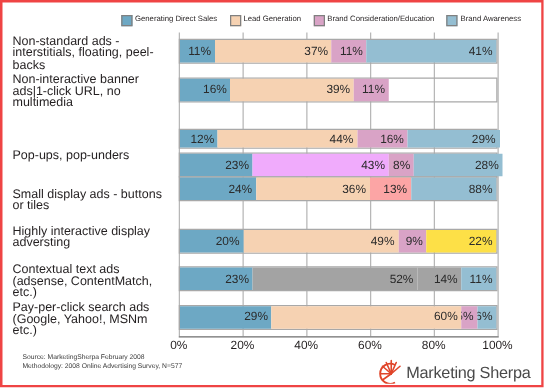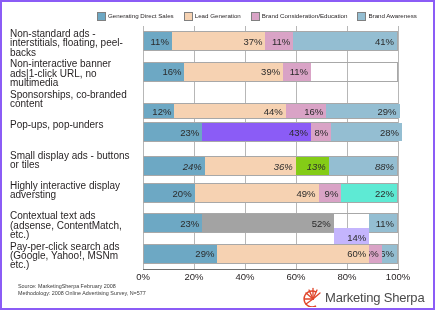--- a/index.html
+++ b/index.html
@@ -5,21 +5,21 @@
   html, body {
     margin: 0;
     padding: 0;
     background: #ffffff;
   }
   #chart-frame {
     position: relative;
     width: 435px;
     height: 310px;
     box-sizing: border-box;
-    border: 2px solid #8b5cf6;
+    border: 2px solid #ef4444;
     background: #ffffff;
     font-family: "Liberation Sans", sans-serif;
     overflow: hidden;
   }
 
   
   #legend {
     position: absolute;
     left: 95px;
     top: 7px;
@@ -223,66 +223,66 @@
           <span>16%</span>
         </div>
         <div class="seg s3" style="flex: 0 0 29%; background: rgb(148, 190, 210);">
           <span>29%</span>
         </div>
       </div>
       <div class="bar-row" style="top: 96.3125px; height: 20px;">
         <div class="seg s0" style="flex: 0 0 23%; background: rgb(109, 168, 196);">
           <span>23%</span>
         </div>
-        <div class="seg s1" style="flex: 0 0 43%; background: #8b5cf6;">
+        <div class="seg s1" style="flex: 0 0 43%; background: #f0abfc;">
           <span>43%</span>
         </div>
         <div class="seg s2" style="flex: 0 0 8%; background: rgb(217, 163, 198);">
           <span>8%</span>
         </div>
         <div class="seg s3" style="flex: 0 0 28%; background: rgb(148, 190, 210);">
           <span>28%</span>
         </div>
       </div>
-      <div class="bar-row" style="top: 130px; height: 20px; font-style: italic;">
+      <div class="bar-row" style="top: 115px; height: 20px;">
         <div class="seg s0" style="flex: 0 0 24%; background: rgb(109, 168, 196);">
           <span>24%</span>
         </div>
         <div class="seg s1" style="flex: 0 0 36%; background: rgb(246, 210, 178);">
           <span>36%</span>
         </div>
-        <div class="seg s2" style="flex: 0 0 13%; background: #84cc16;">
+        <div class="seg s2" style="flex: 0 0 13%; background: #fca5a5;">
           <span>13%</span>
         </div>
         <div class="seg s3" style="flex: 0 0 27%; background: rgb(148, 190, 210);">
           <span>88%</span>
         </div>
       </div>
       <div class="bar-row" style="top: 157.062px; height: 20px;">
         <div class="seg s0" style="flex: 0 0 20%; background: rgb(109, 168, 196);">
           <span>20%</span>
         </div>
         <div class="seg s1" style="flex: 0 0 49%; background: rgb(246, 210, 178);">
           <span>49%</span>
         </div>
         <div class="seg s2" style="flex: 0 0 9%; background: rgb(217, 163, 198);">
           <span>9%</span>
         </div>
-        <div class="seg s3" style="flex: 0 0 22%; background: #5eead4;">
+        <div class="seg s3" style="flex: 0 0 22%; background: #fde047;">
           <span>22%</span>
         </div>
       </div>
       <div class="bar-row" style="top: 187.438px; height: 20px;">
         <div class="seg s0" style="flex: 0 0 23%; background: rgb(109, 168, 196);">
           <span>23%</span>
         </div>
         <div class="seg s1" style="flex: 0 0 52%; background: #a3a3a3;">
           <span>52%</span>
         </div>
-        <div class="seg s2" style="flex: 0 0 14%; background: #c4b5fd; margin-top: 14px;">
+        <div class="seg s2" style="flex: 0 0 14%; background: #a3a3a3;">
           <span>14%</span>
         </div>
         <div class="seg s3" style="flex: 0 0 11%; background: rgb(148, 190, 210);">
           <span>11%</span>
         </div>
       </div>
       <div class="bar-row" style="top: 217.812px; height: 20px;">
         <div class="seg s0" style="flex: 0 0 29%; background: rgb(109, 168, 196);">
           <span>29%</span>
         </div>
@@ -316,21 +316,20 @@
         <line x1="11" y1="12" x2="2.5" y2="12"></line>
         <line x1="11" y1="12" x2="4" y2="17"></line>
       </g>
       <path d="M14 5 A8 8 0 1 0 14 19" stroke="#e0452a" stroke-width="1.5" fill="none"></path>
     </svg>
     <span id="logo-text">Marketing Sherpa</span>
   </div>
 
 <div class="cat-label" style="top: 27px;">Non-standard ads - interstitials, floating, peel-backs</div>
     <div class="cat-label" style="top: 57.375px;">Non-interactive banner ads|1-click URL, no multimedia</div>
-    <div class="cat-label" style="top: 87.75px;">Sponsorships, co-branded content</div>
     <div class="cat-label" style="top: 118.125px;">Pop-ups, pop-unders</div>
     <div class="cat-label" style="top: 148.5px;">Small display ads - buttons or tiles</div>
     <div class="cat-label" style="top: 209.25px;">Contextual text ads (adsense, ContentMatch, etc.)</div>
     <div class="cat-label" style="top: 178.875px;">Highly interactive display adversting</div>
     <div class="cat-label" style="top: 239.625px;">Pay-per-click search ads (Google, Yahoo!, MSNm etc.)</div>
     <div class="xtick" style="left: 121px;">0%</div>
     <div class="xtick" style="left: 172px;">20%</div>
     <div class="xtick" style="left: 223px;">40%</div>
     <div class="xtick" style="left: 274px;">60%</div>
     <div class="xtick" style="left: 325px;">80%</div>

